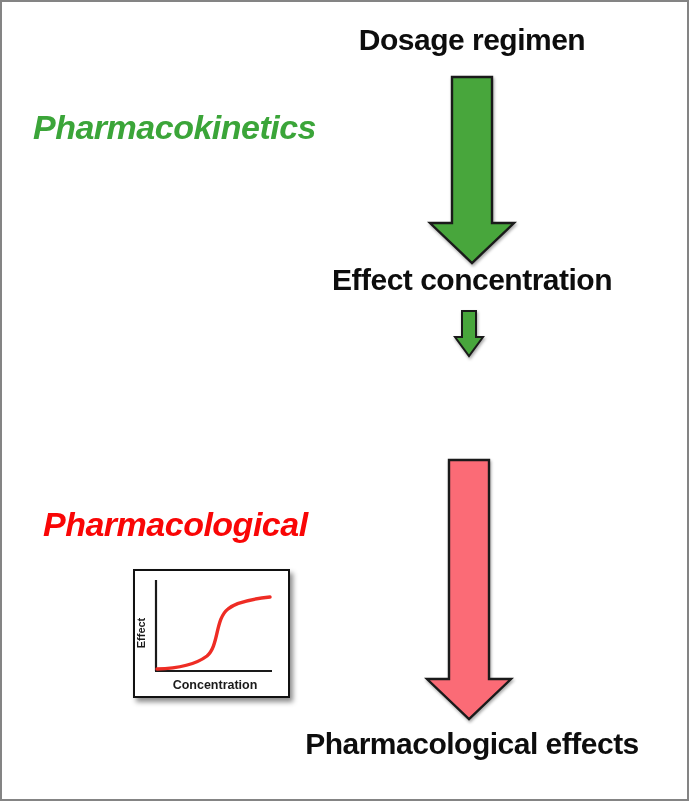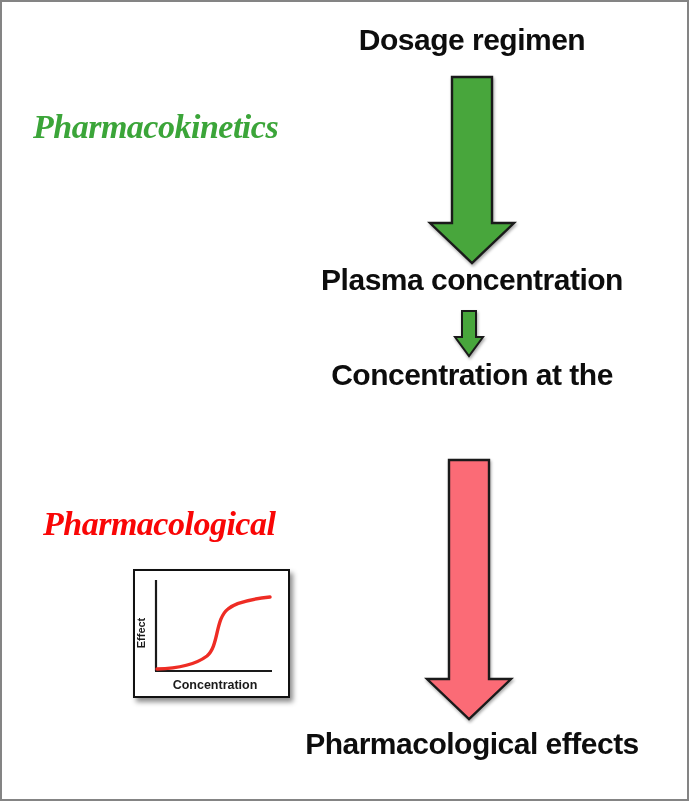--- a/index.html
+++ b/index.html
@@ -24,21 +24,20 @@
     letter-spacing: -0.5px;
     line-height: 1.1;
   }
   .section-label {
     position: absolute;
     font-weight: bold;
     font-style: italic;
     font-size: 34px;
     letter-spacing: -0.5px;
     white-space: nowrap;
-    font-family: Liberation Serif, serif;
   }
   .pk-label { color: #3ba539; }
   .pd-label { color: #f90606; }
   .arrow-svg {
     position: absolute;
     filter: drop-shadow(1.5px 2px 1.5px rgba(0,0,0,0.35));
   }
   .mini-chart {
     position: absolute;
     background: #ffffff;
@@ -59,28 +58,27 @@
 
   <div class="flow-node" style="top: 21px;">Dosage regimen</div>
 
   <svg class="arrow-svg" style="left: 425px; top: 73px;" width="90" height="191" viewBox="0 0 90 191">
     <path d="M25 2 H65 V148 H87 L45 188 L3 148 H25 Z" stroke="#1a1a1a" stroke-width="2.4" stroke-linejoin="miter" fill="#48A63C"></path>
   </svg>
 
   <div class="section-label pk-label" style="left: 31px; top: 106px;">Pharmacokinetics</div>
 
 
-  <div class="flow-node" style="top: 261px;">Plasma concentration</div>
+  <div class="flow-node" style="top: 261px;">Effect concentration</div>
 
   <svg class="arrow-svg" style="left: 451px; top: 307px;" width="32" height="49" viewBox="0 0 32 49">
     <path d="M9 2 H23 V28 H30 L16 47 L2 28 H9 Z" stroke="#1a1a1a" stroke-width="2" stroke-linejoin="miter" fill="#48A63C"></path>
   </svg>
 
   <div class="flow-node" style="top: 356px;">
-    <div style="margin-bottom: 9px;">Concentration at the</div>
   </div>
 
   <svg class="arrow-svg" style="left: 422px; top: 456px;" width="90" height="264" viewBox="0 0 90 264">
     <path d="M25 2 H65 V221 H87 L45 261 L3 221 H25 Z" stroke="#1a1a1a" stroke-width="2.4" stroke-linejoin="miter" fill="#FB6B76"></path>
   </svg>
 
   <div class="section-label pd-label" style="left: 41px; top: 503px;">Pharmacological</div>
 
   <div class="mini-chart" style="left: 131px; top: 567px; width: 153px; height: 125px;">
     <svg width="153" height="125" viewBox="0 0 153 125">

